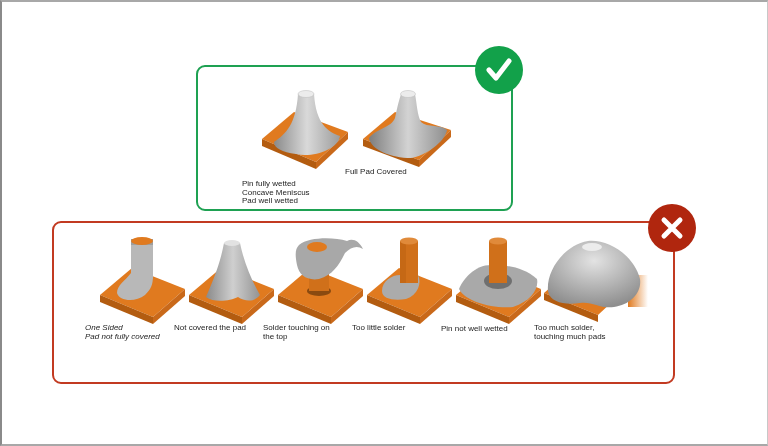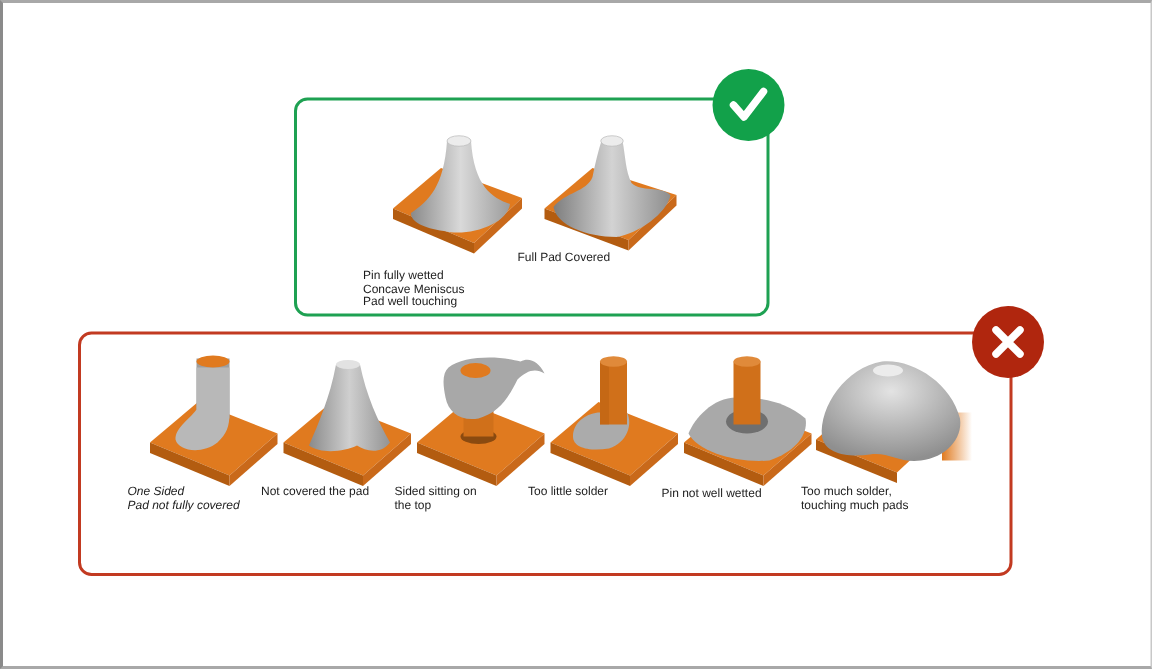--- a/index.html
+++ b/index.html
@@ -50,21 +50,21 @@
     </defs>
     <polygon points="10,55 42,28 96,48 64,78" fill="#e07a1f"></polygon>
     <polygon points="10,55 64,78 64,85 10,62" fill="#b35c10"></polygon>
     <polygon points="64,78 96,48 96,55 64,85" fill="#c9691a"></polygon>
     <path d="M22,58 C34,50 44,40 46,10 L62,10 C64,40 76,48 88,52 C86,66 60,74 44,70 C30,68 22,64 22,58 Z" fill="url(#sg1)"></path>
     <ellipse cx="54" cy="10" rx="8" ry="3.5" fill="#ececec" stroke="#bbb" stroke-width="0.5"></ellipse>
   </svg>
   <div class="caption" style="top:96px;">
     <span>Pin fully wetted</span>
     <span>Concave Meniscus</span>
-    <span>Pad well touching</span>
+    <span>Pad well wetted</span>
   </div>
 </div>
 
 <div class="item" style="left:355px; top:84px;">
   <svg class="illus" viewBox="0 0 110 95">
     <defs>
       <linearGradient id="sg2" x1="0" x2="1">
           <stop offset="0" stop-color="#7e7e7e"></stop>
           <stop offset="0.5" stop-color="#d3d3d3"></stop>
           <stop offset="1" stop-color="#8e8e8e"></stop>
@@ -127,21 +127,21 @@
   <svg class="illus" viewBox="0 0 110 95">
     <polygon points="5,60 37,33 90,54 58,82" fill="#e07a1f"></polygon>
     <polygon points="5,60 58,82 58,89 5,67" fill="#b35c10"></polygon>
     <polygon points="58,82 90,54 90,61 58,89" fill="#c9691a"></polygon>
     <ellipse cx="46" cy="56" rx="12" ry="5" fill="#8a4a10"></ellipse>
     <rect x="36" y="30" width="20" height="26" fill="#d0701a"></rect>
     <path d="M26,10 C36,2 60,2 74,6 C80,3 86,6 90,14 C84,10 78,12 72,18 C66,30 60,40 46,44 C34,46 26,40 24,30 C22,20 22,14 26,10 Z" fill="#a8a8a8"></path>
     <ellipse cx="44" cy="12" rx="10" ry="5" fill="#e07a1f"></ellipse>
   </svg>
   <div class="caption" style="top:89px;">
-    <span>Sided sitting on</span>
+    <span>Solder touching on</span>
     <span>the top</span>
   </div>
 </div>
 
 <div class="item" style="left:362px; top:235px;">
   <svg class="illus" viewBox="0 0 110 95">
     <polygon points="5,60 37,33 90,54 58,82" fill="#e07a1f"></polygon>
     <polygon points="5,60 58,82 58,89 5,67" fill="#b35c10"></polygon>
     <polygon points="58,82 90,54 90,61 58,89" fill="#c9691a"></polygon>
     <path d="M20,56 C20,46 30,40 38,40 C46,38 50,42 56,40 C60,48 56,60 44,64 C32,66 20,64 20,56 Z" fill="#ababab"></path>

